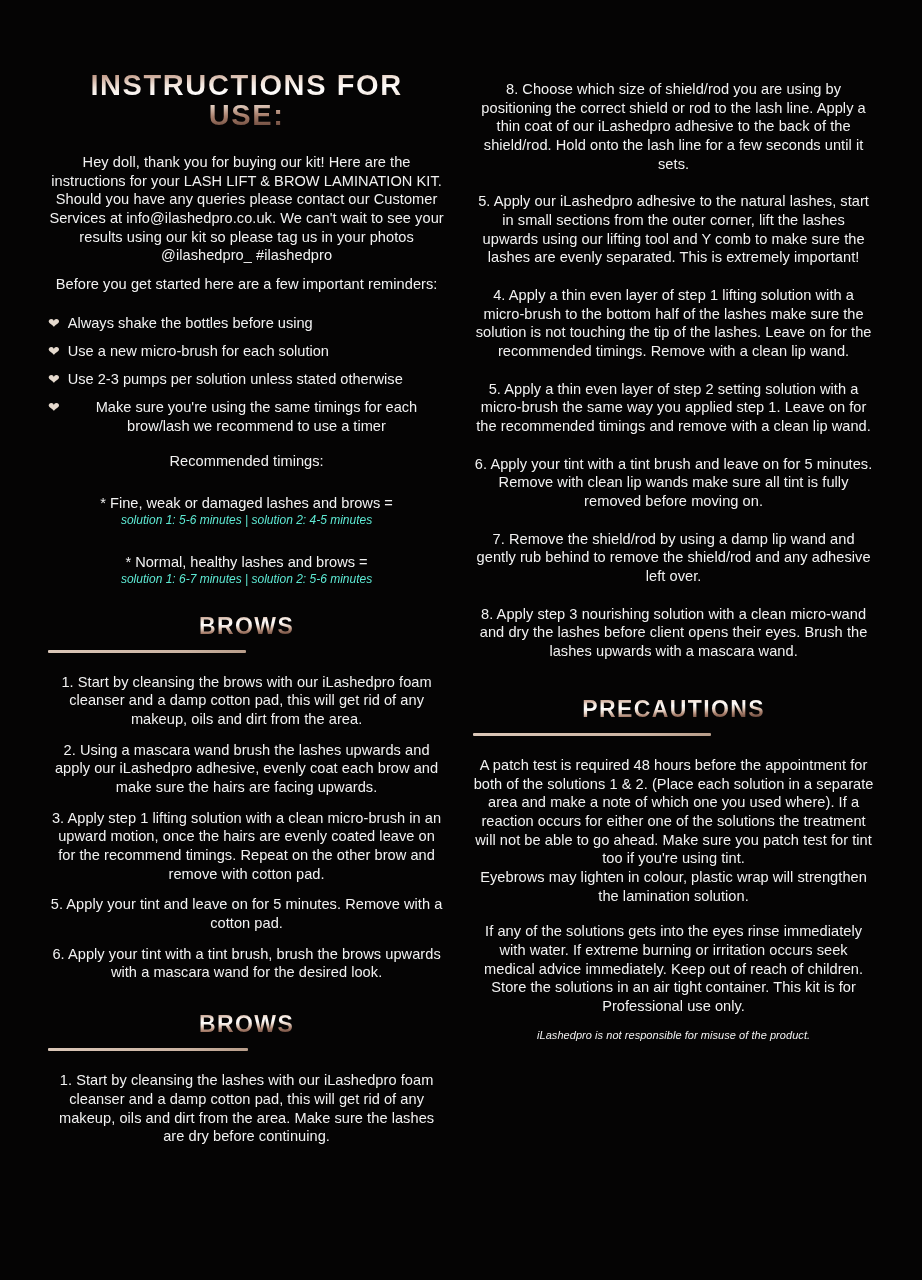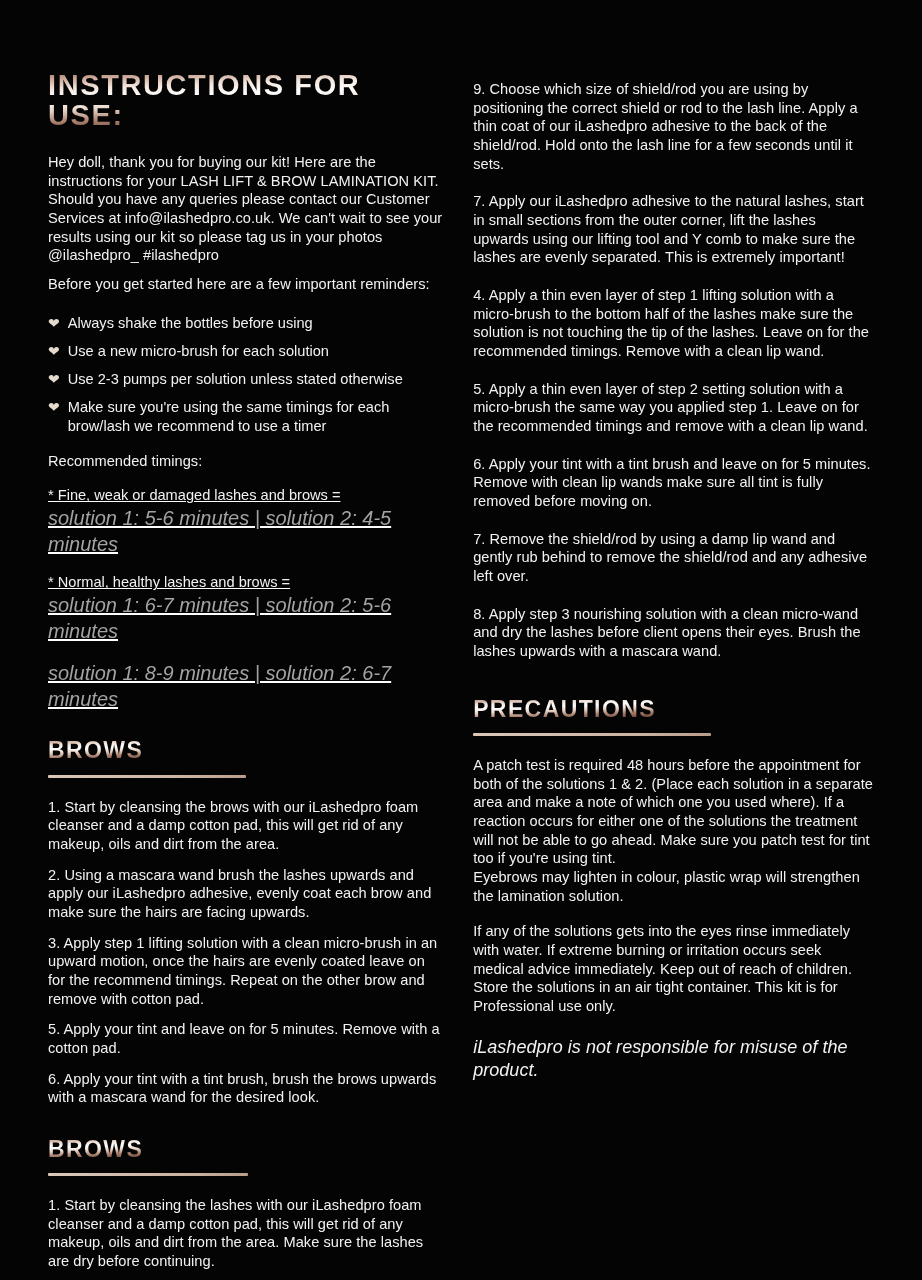--- a/index.html
+++ b/index.html
@@ -15,20 +15,21 @@
     color: #ffffff;
     position: relative;
   }
   .page {
     position: absolute;
     inset: 0;
     background: #050404;
     display: flex;
     box-sizing: border-box;
     padding: 70px 48px 20px 48px;
+    text-align: center;
   }
   .col {
     box-sizing: border-box;
   }
   .col-left {
     width: 440px;
     padding-right: 18px;
   }
   .col-right {
     width: 436px;
@@ -105,40 +106,40 @@
   .heart {
     color: #e6dace;
     font-size: 14px;
     line-height: 1.25;
     margin-right: 8px;
     flex: 0 0 auto;
     transform: translateY(1px);
   }
   .bullet-text { color: #f2f2f2; }
 
-  .timing-group { margin-top: 16px; text-decoration: underline; }
+  .timing-group { margin-top: 24px; }
   .timing-title {
     font-size: 14.6px;
     line-height: 1.3;
     color: #f2f2f2;
   }
   .timing-detail {
-    font-size: 20px;
+    font-size: 12px;
     font-style: italic;
     line-height: 1.3;
-    color: #a3a3a3;
+    color: #5eead4;
   }
 
   .step { margin-top: 12px; }
   .step-right { margin-top: 19px; }
 
   .disclaimer {
     font-style: italic;
-    margin-top: 20px;
-    font-size: 18px;
+    margin-top: 12px;
+    font-size: 11px;
     line-height: 1.28;
   }
   .heading-block { margin-top: 26px; }
   .heading-block-lashes { margin-top: 30px; }
   .heading-block-prec { margin-top: 36px; }
   .after-rule { margin-top: 20px; }
 </style>
 </head>
 <body>
 
@@ -175,21 +176,20 @@
 
     <div class="timing-group">
       <div class="timing-title">* Fine, weak or damaged lashes and brows =</div>
       <div class="timing-detail">solution 1: 5-6 minutes  |  solution 2: 4-5 minutes</div>
     </div>
     <div class="timing-group">
       <div class="timing-title">* Normal, healthy lashes and brows =</div>
       <div class="timing-detail">solution 1: 6-7 minutes |  solution 2: 5-6 minutes</div>
     </div>
     <div class="timing-group">
-      <div class="timing-detail">solution 1: 8-9 minutes |  solution 2: 6-7 minutes</div>
     </div>
 
     <div class="heading-block">
       <div class="metal-heading section-heading">BROWS</div>
       <div class="heading-rule rule-brows"></div>
     </div>
 
     <p class="after-rule">1. Start by cleansing the brows with our iLashedpro foam cleanser and a damp cotton pad, this will get rid of any makeup, oils and dirt from the area.</p>
     <p class="step">2. Using a mascara wand brush the lashes upwards and apply our iLashedpro adhesive, evenly coat each brow and make sure the hairs are facing upwards.</p>
     <p class="step">3. Apply step 1 lifting solution with a clean micro-brush in an upward motion, once the hairs are evenly coated leave on for the recommend timings. Repeat on the other brow and remove with cotton pad.</p>
@@ -200,22 +200,22 @@
       <div class="metal-heading section-heading">BROWS</div>
       <div class="heading-rule rule-lashes"></div>
     </div>
 
     <p class="after-rule">1. Start by cleansing the lashes with our iLashedpro foam cleanser and a damp cotton pad, this will get rid of any makeup, oils and dirt from the area. Make sure the lashes are dry before continuing.</p>
 
   </div>
 
   <div class="col col-right">
 
-    <p>9. Choose which size of shield/rod you are using by positioning the correct shield or rod to the lash line. Apply a thin coat of our iLashedpro adhesive to the back of the shield/rod. Hold onto the lash line for a few seconds until it sets.</p>
-    <p class="step-right">7. Apply our iLashedpro adhesive to the natural lashes, start in small sections from the outer corner, lift the lashes upwards using our lifting tool and Y comb to make sure the lashes are evenly separated. This is extremely important!</p>
+    <p>8. Choose which size of shield/rod you are using by positioning the correct shield or rod to the lash line. Apply a thin coat of our iLashedpro adhesive to the back of the shield/rod. Hold onto the lash line for a few seconds until it sets.</p>
+    <p class="step-right">5. Apply our iLashedpro adhesive to the natural lashes, start in small sections from the outer corner, lift the lashes upwards using our lifting tool and Y comb to make sure the lashes are evenly separated. This is extremely important!</p>
     <p class="step-right">4. Apply a thin even layer of step 1 lifting solution with a micro-brush to the bottom half of the lashes make sure the solution is not touching the tip of the lashes. Leave on for the recommended timings. Remove with a clean lip wand.</p>
     <p class="step-right">5. Apply a thin even layer of step 2 setting solution with a micro-brush the same way you applied step 1. Leave on for the recommended timings and remove with a clean lip wand.</p>
     <p class="step-right">6. Apply your tint with a tint brush and leave on for 5 minutes. Remove with clean lip wands make sure all tint is fully removed before moving on.</p>
     <p class="step-right">7. Remove the shield/rod by using a damp lip wand and gently rub behind to remove the shield/rod and any adhesive left over.</p>
     <p class="step-right">8. Apply step 3 nourishing solution with a clean micro-wand and dry the lashes before client opens their eyes. Brush the lashes upwards with a mascara wand.</p>
 
     <div class="heading-block-prec">
       <div class="metal-heading section-heading">PRECAUTIONS</div>
       <div class="heading-rule rule-precautions"></div>
     </div>

